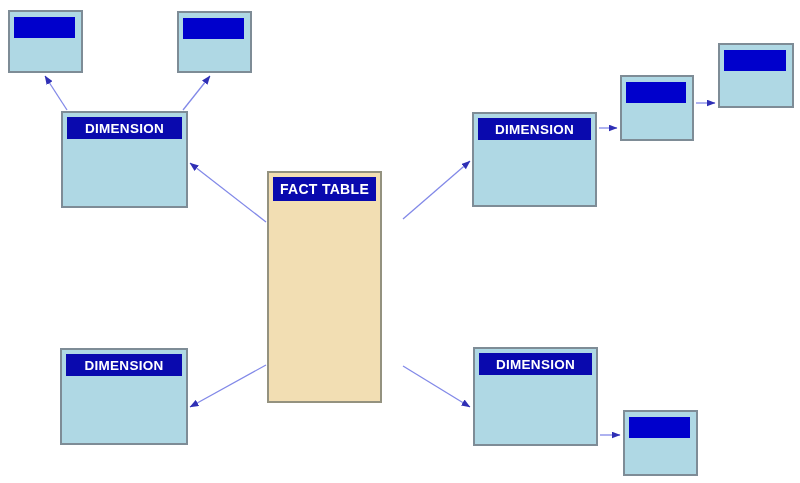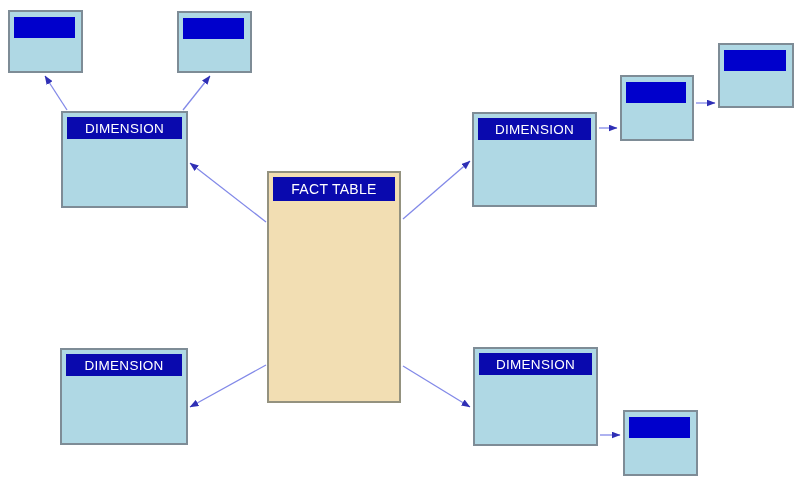--- a/index.html
+++ b/index.html
@@ -50,21 +50,21 @@
   }
   .node.sub .hdr {
     height: 21px;
     top: 5px;
     left: 4px;
     right: 6px;
     background: var(--subheader-blue, #0000cc);
   }
   .hdr span {
     color: var(--header-text, #ffffff);
-    font-weight: normal;
+    font-weight: bold;
     font-size: 13.5px;
     letter-spacing: 0.3px;
     white-space: nowrap;
   }
   .node.fact .hdr span {
     font-size: 14px;
   }
 </style>
 </head>
 <body>
@@ -83,21 +83,21 @@
       <line x1="266" y1="365" x2="190" y2="407" marker-end="url(#ah)"></line>
       <line x1="403" y1="366" x2="470" y2="407" marker-end="url(#ah)"></line>
       <line x1="67" y1="110" x2="45" y2="76" marker-end="url(#ah)"></line>
       <line x1="183" y1="110" x2="210" y2="76" marker-end="url(#ah)"></line>
       <line x1="599" y1="128" x2="617" y2="128" marker-end="url(#ah)"></line>
       <line x1="696" y1="103" x2="715" y2="103" marker-end="url(#ah)"></line>
       <line x1="600" y1="435" x2="620" y2="435" marker-end="url(#ah)"></line>
     </g>
   </svg>
 
-  <div class="node fact" style="left:267px; top:171px; width:134px; height:232px;">
+  <div class="node fact" style="left:267px; top:171px; width:115px; height:232px;">
     <div class="hdr">
       <span>FACT TABLE</span>
     </div>
   </div>
 
   <div class="node" style="left:61px; top:111px; width:127px; height:97px;">
     <div class="hdr">
       <span>DIMENSION</span>
     </div>
   </div>

